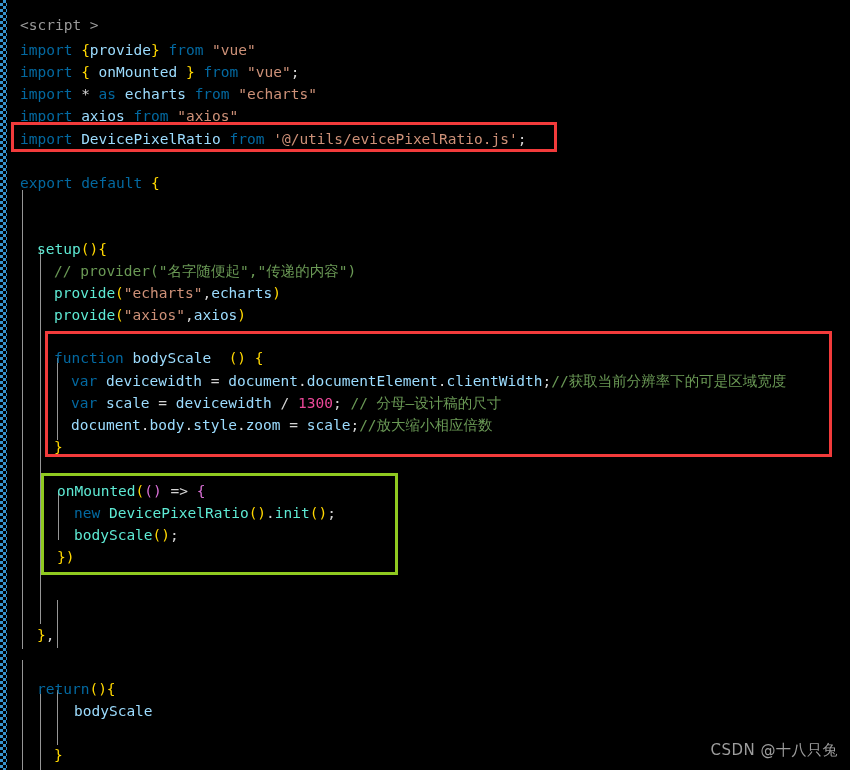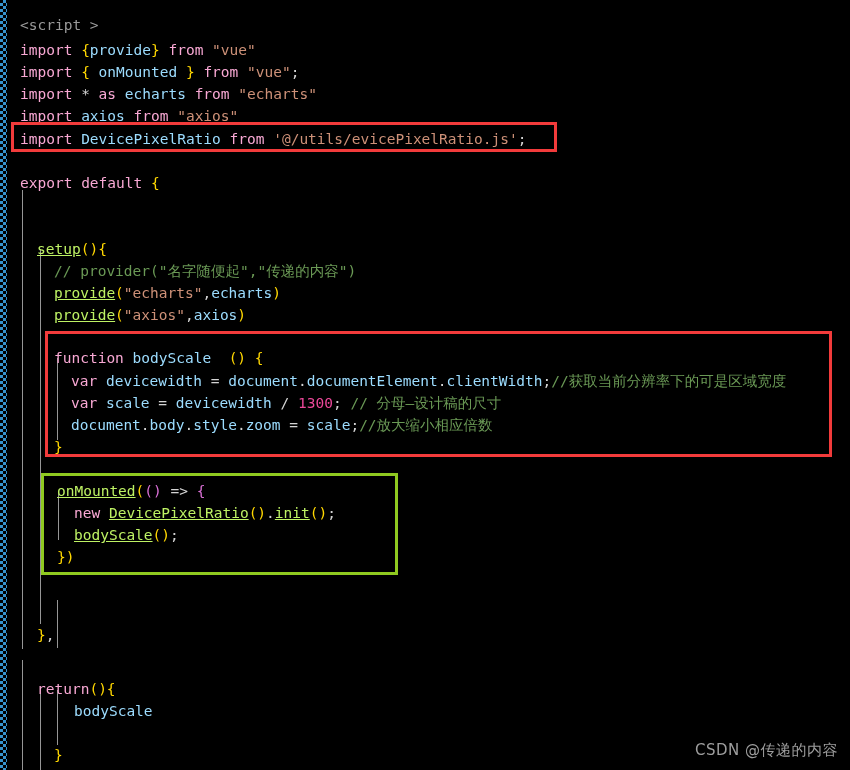--- a/index.html
+++ b/index.html
@@ -72,24 +72,24 @@
   .hl-box {
     position: absolute;
     box-sizing: border-box;
     background: transparent;
     pointer-events: none;
   }
   .hl-red { border: 3px solid #f23b3b; }
   .hl-green { border: 3px solid #8fc920; }
 
   
-  .tk-keyword   { color: #f9a8d4; }   
+  .tk-keyword   { color: #0369a1; }   
   .tk-tag       { color: #9a9a9a; }   
   .tk-ident     { color: #9cdcfe; }   
-  .tk-func      { color: #bef264; text-decoration: underline; }   
+  .tk-func      { color: #5eead4; }   
   .tk-string    { color: #ce9178; }
   .tk-comment   { color: #6a9955; }   
   .tk-punc      { color: #d4d4d4; }   
   .tk-paren-y   { color: #ffd700; }   
   .tk-paren-p   { color: #da70d6; }   
   .tk-num       { color: #ec4899; }
 
   
   #watermark {
     position: absolute;
@@ -121,15 +121,15 @@
     </div>
 
   <div id="code"><div class="line" style="top: 14px; left: 20px;"><span class="tk-tag">&lt;script &gt;</span></div><div class="line" style="top: 39px; left: 20px;"><span class="tk-keyword">import</span> <span class="tk-paren-y">{</span><span class="tk-ident">provide</span><span class="tk-paren-y">}</span> <span class="tk-keyword">from</span> <span class="tk-string">"vue"</span></div><div class="line" style="top: 61px; left: 20px;"><span class="tk-keyword">import</span> <span class="tk-paren-y">{</span> <span class="tk-ident">onMounted</span> <span class="tk-paren-y">}</span> <span class="tk-keyword">from</span> <span class="tk-string">"vue"</span><span class="tk-punc">;</span></div><div class="line" style="top: 83px; left: 20px;"><span class="tk-keyword">import</span> <span class="tk-punc">*</span> <span class="tk-keyword">as</span> <span class="tk-ident">echarts</span> <span class="tk-keyword">from</span> <span class="tk-string">"echarts"</span></div><div class="line" style="top: 105px; left: 20px;"><span class="tk-keyword">import</span> <span class="tk-ident">axios</span> <span class="tk-keyword">from</span> <span class="tk-string">"axios"</span></div><div class="line" style="top: 128px; left: 20px;"><span class="tk-keyword">import</span> <span class="tk-ident">DevicePixelRatio</span> <span class="tk-keyword">from</span> <span class="tk-string">'@/utils/evicePixelRatio.js'</span><span class="tk-punc">;</span></div><div class="line" style="top: 172px; left: 20px;"><span class="tk-keyword">export</span> <span class="tk-keyword">default</span> <span class="tk-paren-y">{</span></div><div class="line" style="top: 238px; left: 37px;"><span class="tk-func">setup</span><span class="tk-paren-y">(</span><span class="tk-paren-y">)</span><span class="tk-paren-y">{</span></div><div class="line" style="top: 260px; left: 54px;"><span class="tk-comment">// provider("名字随便起","传递的内容")</span></div><div class="line" style="top: 282px; left: 54px;"><span class="tk-func">provide</span><span class="tk-paren-y">(</span><span class="tk-string">"echarts"</span><span class="tk-punc">,</span><span class="tk-ident">echarts</span><span class="tk-paren-y">)</span></div><div class="line" style="top: 304px; left: 54px;"><span class="tk-func">provide</span><span class="tk-paren-y">(</span><span class="tk-string">"axios"</span><span class="tk-punc">,</span><span class="tk-ident">axios</span><span class="tk-paren-y">)</span></div><div class="line" style="top: 347px; left: 54px;"><span class="tk-keyword">function</span> <span class="tk-ident">bodyScale</span>  <span class="tk-paren-y">(</span><span class="tk-paren-y">)</span> <span class="tk-paren-y">{</span></div><div class="line" style="top: 370px; left: 71px;"><span class="tk-keyword">var</span> <span class="tk-ident">devicewidth</span> <span class="tk-punc">=</span> <span class="tk-ident">document</span><span class="tk-punc">.</span><span class="tk-ident">documentElement</span><span class="tk-punc">.</span><span class="tk-ident">clientWidth</span><span class="tk-punc">;</span><span class="tk-comment">//获取当前分辨率下的可是区域宽度</span></div><div class="line" style="top: 392px; left: 71px;"><span class="tk-keyword">var</span> <span class="tk-ident">scale</span> <span class="tk-punc">=</span> <span class="tk-ident">devicewidth</span> <span class="tk-punc">/</span> <span class="tk-num">1300</span><span class="tk-punc">;</span> <span class="tk-comment">// 分母—设计稿的尺寸</span></div><div class="line" style="top: 414px; left: 71px;"><span class="tk-ident">document</span><span class="tk-punc">.</span><span class="tk-ident">body</span><span class="tk-punc">.</span><span class="tk-ident">style</span><span class="tk-punc">.</span><span class="tk-ident">zoom</span> <span class="tk-punc">=</span> <span class="tk-ident">scale</span><span class="tk-punc">;</span><span class="tk-comment">//放大缩小相应倍数</span></div><div class="line" style="top: 436px; left: 54px;"><span class="tk-paren-y">}</span></div><div class="line" style="top: 480px; left: 57px;"><span class="tk-func">onMounted</span><span class="tk-paren-y">(</span><span class="tk-paren-p">(</span><span class="tk-paren-p">)</span> <span class="tk-punc">=</span><span class="tk-punc">&gt;</span> <span class="tk-paren-p">{</span></div><div class="line" style="top: 502px; left: 74px;"><span class="tk-keyword">new</span> <span class="tk-func">DevicePixelRatio</span><span class="tk-paren-y">(</span><span class="tk-paren-y">)</span><span class="tk-punc">.</span><span class="tk-func">init</span><span class="tk-paren-y">(</span><span class="tk-paren-y">)</span><span class="tk-punc">;</span></div><div class="line" style="top: 524px; left: 74px;"><span class="tk-func">bodyScale</span><span class="tk-paren-y">(</span><span class="tk-paren-y">)</span><span class="tk-punc">;</span></div><div class="line" style="top: 546px; left: 57px;"><span class="tk-paren-y">}</span><span class="tk-paren-y">)</span></div><div class="line" style="top: 624px; left: 37px;"><span class="tk-paren-y">}</span><span class="tk-punc">,</span></div><div class="line" style="top: 678px; left: 37px;"><span class="tk-keyword">return</span><span class="tk-paren-y">(</span><span class="tk-paren-y">)</span><span class="tk-paren-y">{</span></div><div class="line" style="top: 700px; left: 74px;"><span class="tk-ident">bodyScale</span></div><div class="line" style="top: 744px; left: 54px;"><span class="tk-paren-y">}</span></div></div>
 
   <div id="boxes">
       <div class="hl-box hl-red" title="import DevicePixelRatio line highlight" style="left: 11px; top: 122px; width: 546px; height: 30px;"></div>
       <div class="hl-box hl-red" title="bodyScale function highlight" style="left: 45px; top: 331px; width: 787px; height: 126px;"></div>
       <div class="hl-box hl-green" title="onMounted hook highlight" style="left: 41px; top: 473px; width: 357px; height: 102px;"></div>
     </div>
 
-  <div id="watermark">CSDN @传递的内容</div>
+  <div id="watermark">CSDN @十八只兔</div>
 
 </div>
 
 </body></html>

